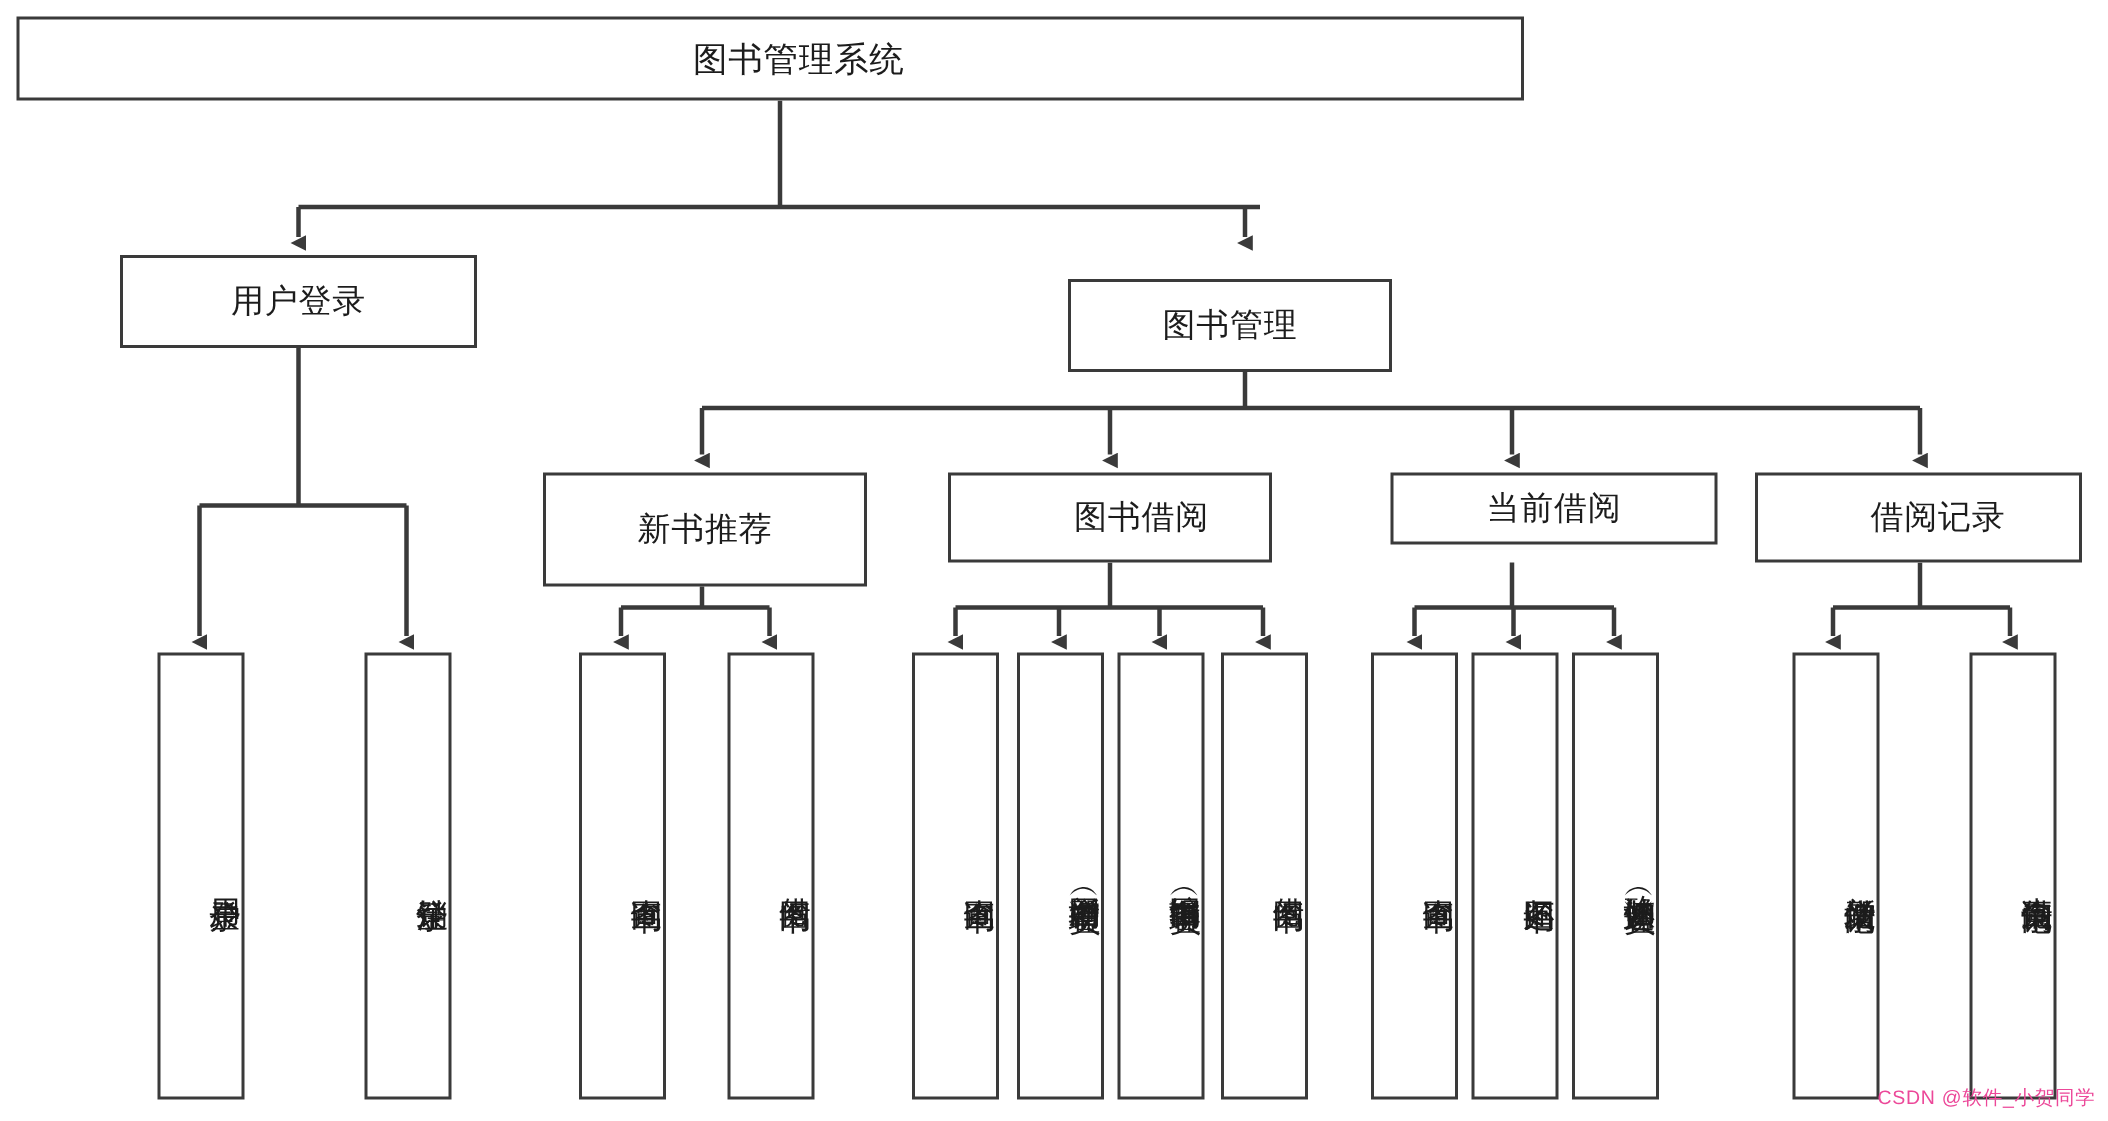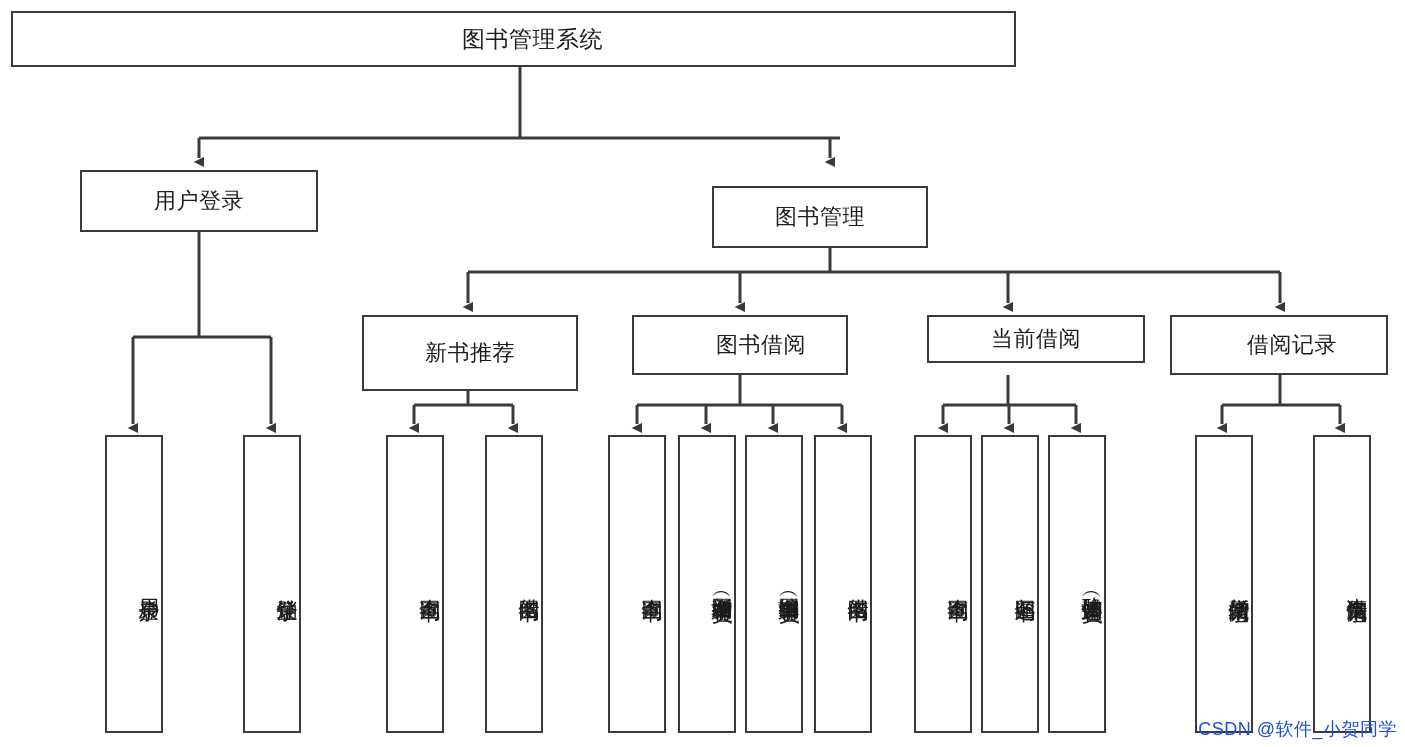--- a/index.html
+++ b/index.html
@@ -55,22 +55,22 @@
   .node.v .vtext{
     writing-mode:vertical-rl;
     text-orientation:upright;
     display:block;
     white-space:normal;
   }
   .watermark{
     position:absolute;
     right:8px;
     bottom:6px;
-    font-size:18px;
-    color:#1d4ed8;
+    font-size:13px;
+    color:#ec4899;
     letter-spacing:0.5px;
     white-space:nowrap;
     user-select:none;
   }
 </style>
 </head>
 <body>
 
 <div id="canvas">
 

